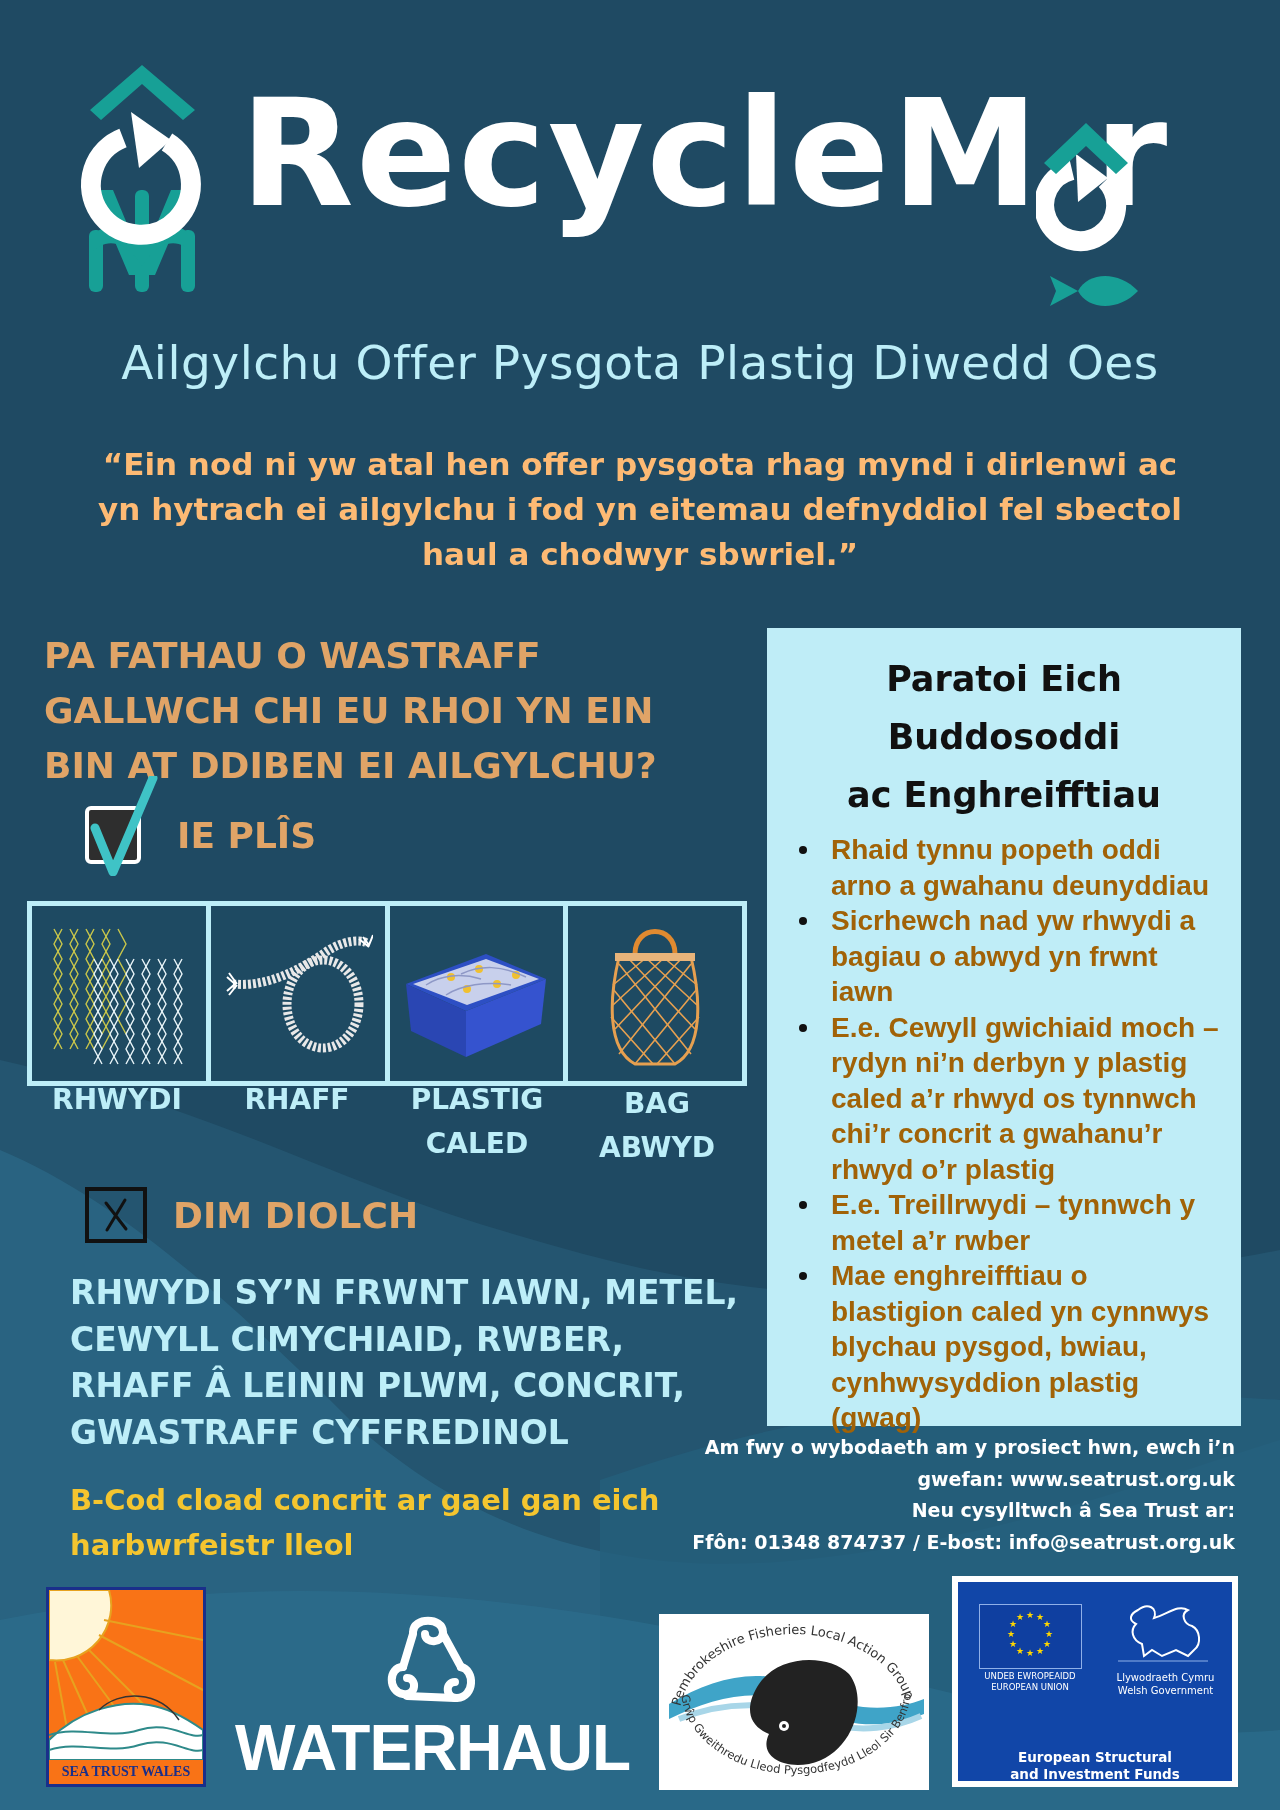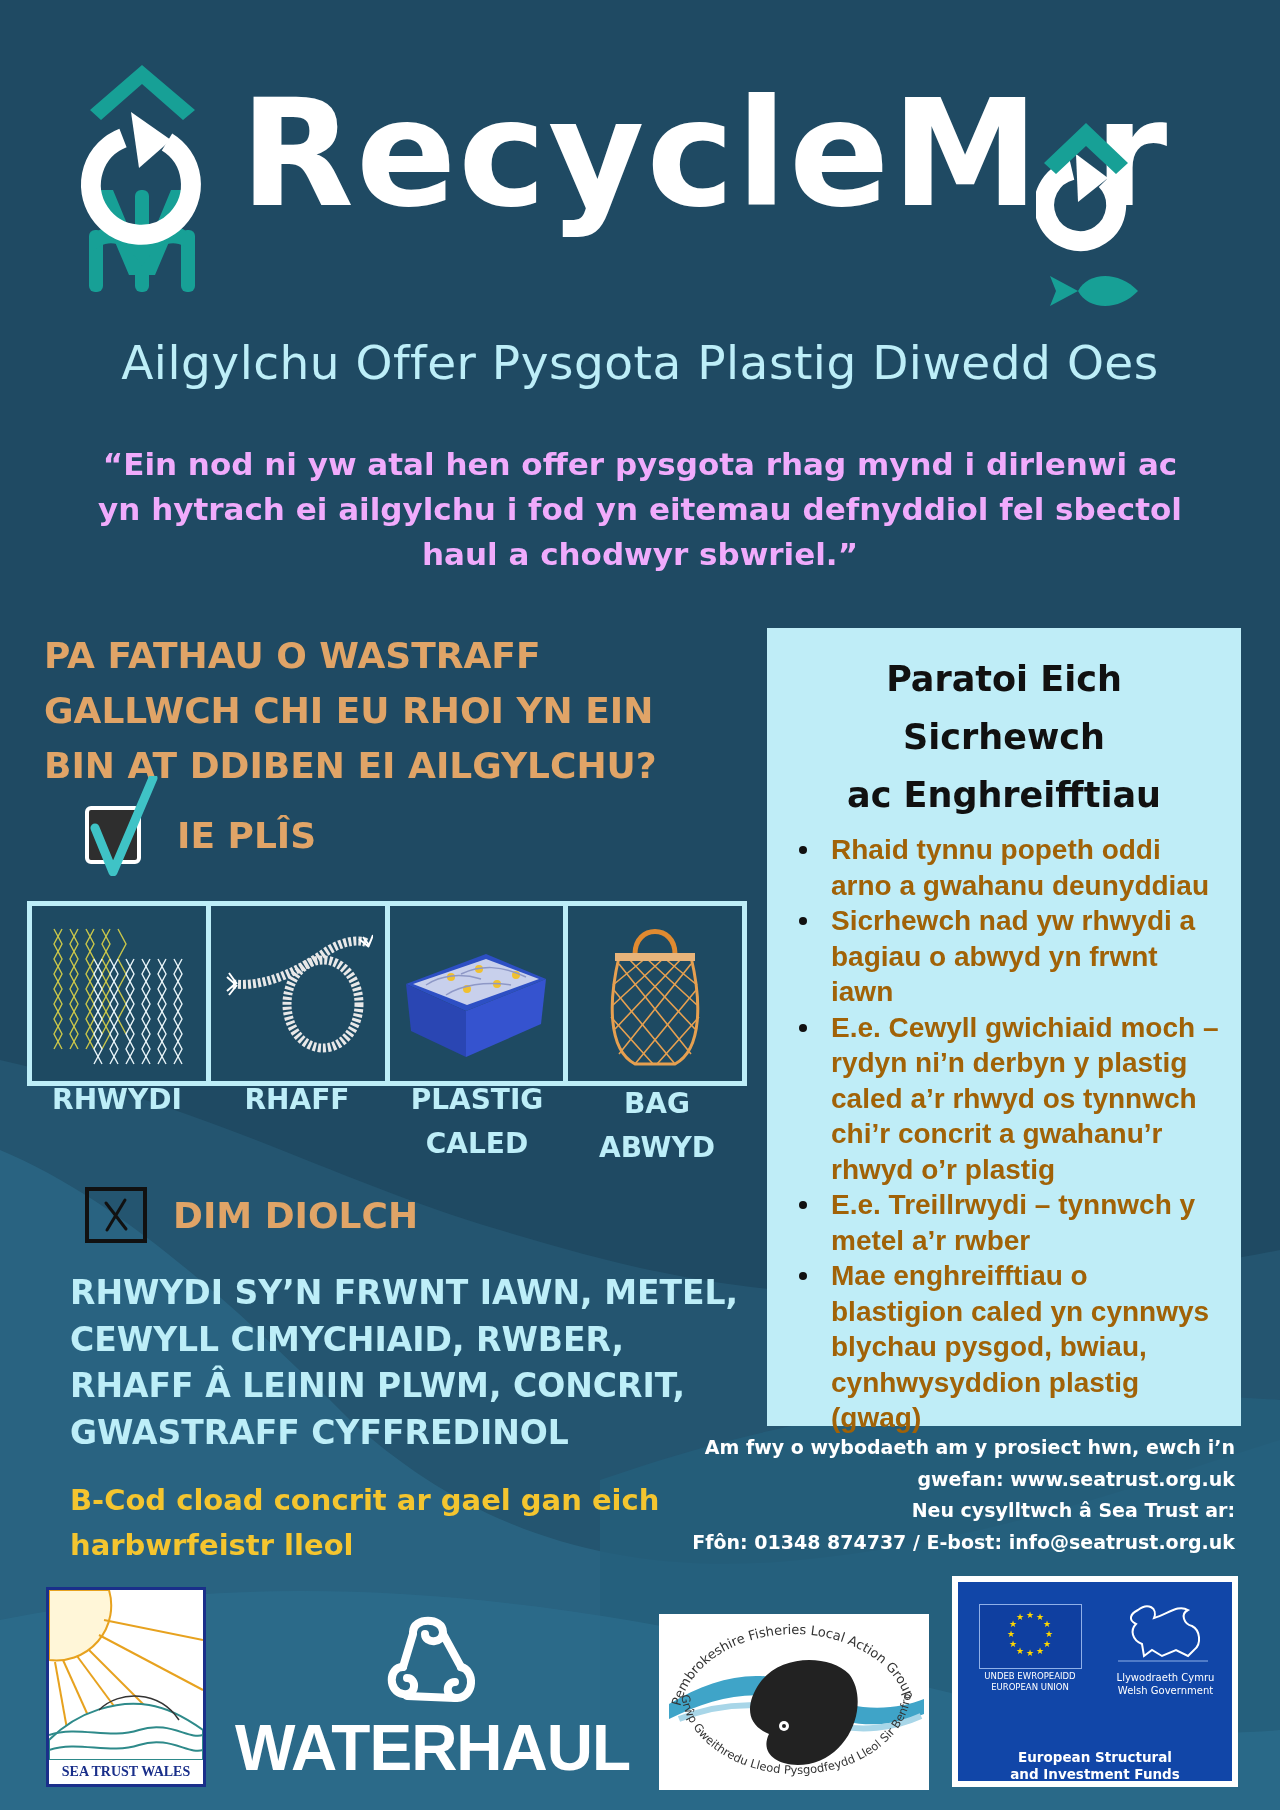--- a/index.html
+++ b/index.html
@@ -20,21 +20,21 @@
   .mor-cap { left:1036px; top:118px; width:100px; height:62px; }
   .mor-fish { left:1048px; top:268px; width:92px; height:46px; }
 
   .subtitle {
     left:0; width:1280px; top:335px; text-align:center;
     font-size:47px; color:#bdeef8; font-family:"DejaVu Sans", sans-serif;
     letter-spacing:0.5px;
   }
   .quote {
     left:90px; width:1100px; top:442px; text-align:center;
-    font-size:31px; line-height:45px; font-weight:bold; color:#f0abfc;
+    font-size:31px; line-height:45px; font-weight:bold; color:#fdba74;
     font-family:"DejaVu Sans", sans-serif;
   }
 
   
   .question {
     left:44px; top:628px; width:680px; font-size:36px; line-height:55px;
     font-weight:bold; color:#e0a467; font-family:"DejaVu Sans", sans-serif;
   }
   .yes-row { left:85px; top:790px; height:90px; display:flex; align-items:center; }
   .yes-box { position:relative; width:48px; height:50px; border:4px solid #fff; border-radius:6px; background:#2e2e2e; }
@@ -82,21 +82,21 @@
   .prep-list li::before {
     content:""; position:absolute; left:-24px; top:14px; width:8px; height:8px; border-radius:50%; background:#111;
   }
 
   .contact {
     left:660px; top:1432px; width:575px; text-align:right; font-size:19px; line-height:31.5px;
     font-weight:bold; color:#ffffff; font-family:"DejaVu Sans", sans-serif;
   }
 
   
-  .logo-seatrust { left:46px; top:1587px; width:160px; height:200px; background:#ffffff; border:3px solid #1a2f8a; box-sizing:border-box; }
+  .logo-seatrust { left:46px; top:1587px; width:160px; height:200px; background:#f97316; border:3px solid #1a2f8a; box-sizing:border-box; }
   .seatrust-text { position:absolute; left:0; bottom:4px; width:100%; text-align:center; font-family:"Liberation Serif", serif; font-weight:bold; font-size:14px; color:#1a2f8a; }
   .logo-waterhaul { left:235px; top:1620px; width:395px; height:165px; }
   .waterhaul-text { position:absolute; left:0; bottom:0; width:100%; text-align:center; font-size:64px; font-weight:bold; color:#fff; letter-spacing:-1px; font-family:"Liberation Sans", sans-serif; }
   .logo-flag { left:659px; top:1614px; width:270px; height:176px; background:#fff; }
   .logo-eu { left:952px; top:1576px; width:286px; height:211px; background:#fff; box-sizing:border-box; padding:6px; }
   .eu-inner { width:100%; height:100%; background:#1146a8; position:relative; }
   .eu-flag { position:absolute; left:21px; top:22px; width:101px; height:63px; border:1px solid #8fb0e8; background:#0f3fa0; }
   .eu-caption { position:absolute; top:89px; font-size:8.5px; color:#fff; text-align:center; font-family:"DejaVu Sans", sans-serif; line-height:11px; }
   .eu-title { position:absolute; left:0; width:100%; text-align:center; color:#fff; font-weight:bold; font-family:"DejaVu Sans", sans-serif; }
 </style>
@@ -247,21 +247,21 @@
     </svg>
   </div>
   <span class="no-label">DIM DIOLCH</span>
 </div>
 
 <div class="layer no-items">RHWYDI SY’N FRWNT IAWN, METEL, CEWYLL CIMYCHIAID, RWBER, RHAFF Â LEININ PLWM, CONCRIT, GWASTRAFF CYFFREDINOL</div>
 <div class="layer bcode">B-Cod cload concrit ar gael gan eich harbwrfeistr lleol</div>
 
 <div class="layer prep-panel">
   <div class="prep-title">
-    <div>Paratoi Eich Sicrhewch</div>
+    <div>Paratoi Eich Buddosoddi</div>
     <div>ac Enghreifftiau</div>
   </div>
   <ul class="prep-list">
     <li>Rhaid tynnu popeth oddi arno a gwahanu deunyddiau</li>
     <li>Sicrhewch nad yw rhwydi a bagiau o abwyd yn frwnt iawn</li>
     <li>E.e. Cewyll gwichiaid moch – rydyn ni’n derbyn y plastig caled a’r rhwyd os tynnwch chi’r concrit a gwahanu’r rhwyd o’r plastig</li>
     <li>E.e. Treillrwydi – tynnwch y metel a’r rwber</li>
     <li>Mae enghreifftiau o blastigion caled yn cynnwys blychau pysgod, bwiau, cynhwysyddion plastig (gwag)</li>
   </ul>
 </div>

